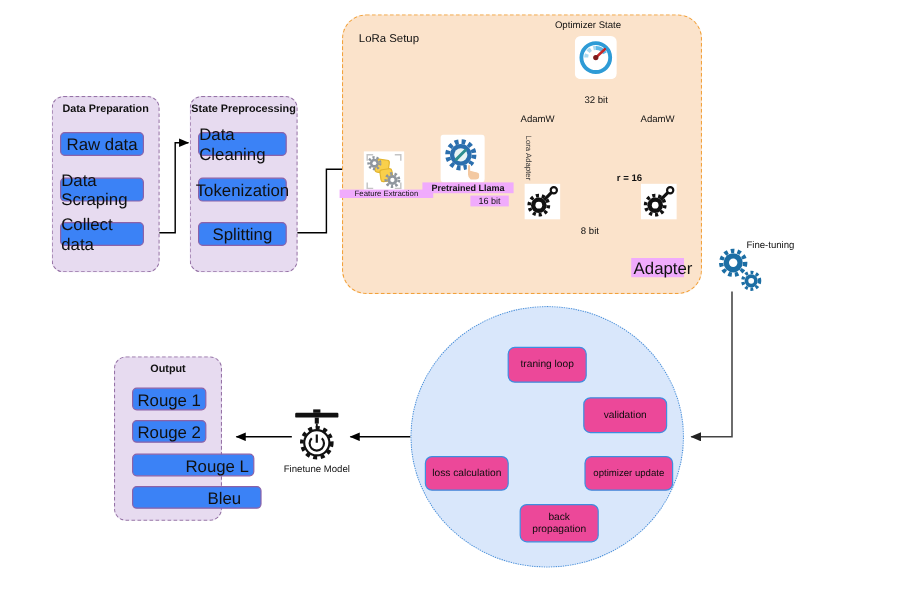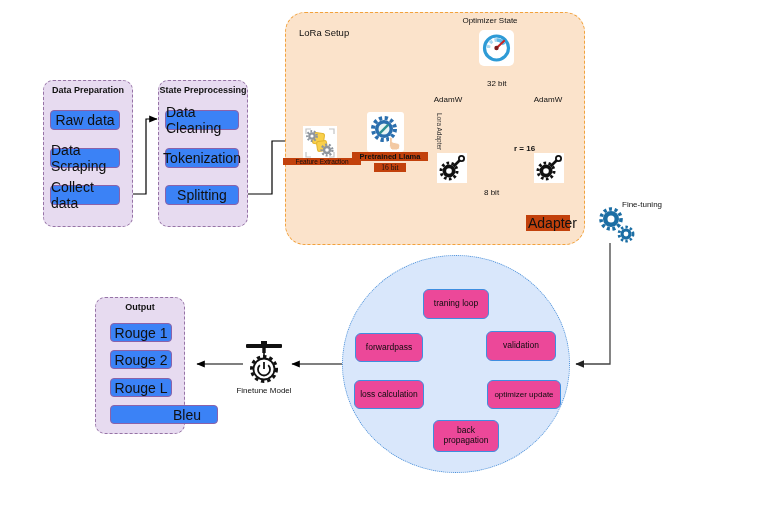--- a/index.html
+++ b/index.html
@@ -21,21 +21,21 @@
 
   
   .circle{position:absolute;left:342px;top:255px;width:228px;height:218px;border-radius:50%;
           background:#D9E7FB;border:1.6px dotted #4A90D9;box-sizing:border-box;}
   .bluebox{position:absolute;background:#ec4899;border:1px solid #3E8EE0;border-radius:6px;
            display:flex;align-items:center;justify-content:center;text-align:center;
            font-size:8.5px;line-height:1.15;color:#0c0c0c;padding:1px;}
 
   .lbl{position:absolute;font-size:8px;color:#111;white-space:nowrap;}
   .lbl.center{text-align:center;}
-  .whitebg{background:#c2410c;padding:0 2px;}
+  .whitebg{background:#f0abfc;padding:0 2px;}
   .bold{font-weight:bold;}
   .vert{position:absolute;font-size:6.5px;color:#333;transform:rotate(90deg);
         transform-origin:top left;white-space:nowrap;}
   .icon{position:absolute;}
 </style>
 </head>
 <body>
 
 <div id="canvas">
 
@@ -151,35 +151,34 @@
 
   <svg class="icon" style="left:367px;top:112px;" width="37" height="40" viewBox="0 0 37 40">
     <rect width="37" height="40" rx="3" fill="#fff"></rect>
     <circle cx="17" cy="17" r="11" fill="none" stroke="#2B6FAE" stroke-width="4" stroke-dasharray="3.2 2.6"></circle>
     <circle cx="17" cy="17" r="9" fill="#2B6FAE"></circle>
     <circle cx="17" cy="17" r="5.5" fill="#EAF5F5"></circle>
     <line x1="13.2" y1="20.8" x2="20.8" y2="13.2" stroke="#2E8F8F" stroke-width="2.4" stroke-linecap="round"></line>
     <path d="M25,38 q-2.5,-1.5 -2.5,-4.5 l0,-7 q0,-1.4 1.4,-1.4 q1.4,0 1.4,1.4 l0,3.5 l5.5,1.3 q2,0.5 2,2.4 l0,1.3 q0,3 -3.5,3 z" fill="#F3C9A2" stroke="#fff" stroke-width="1"></path>
   </svg>
   <div class="lbl center whitebg bold" style="left:352px;top:152px;width:72px;font-size:7.5px;">Pretrained Llama</div>
-  <div class="lbl center whitebg" style="left:374px;top:163px;width:28px;font-size:7.5px;font-family:Liberation Serif, serif;">16 bit</div>
+  <div class="lbl center whitebg" style="left:392px;top:163px;width:28px;font-size:7.5px;">16 bit</div>
 
   <svg class="icon" style="left:594px;top:204px;" width="44" height="42" viewBox="0 0 44 42">
     <circle cx="17" cy="15" r="10" fill="none" stroke="#1C6EA4" stroke-width="3.6" stroke-dasharray="3 2.6"></circle>
     <circle cx="17" cy="15" r="8" fill="#1C6EA4"></circle>
       <circle cx="17" cy="15" r="3.5" fill="#fff"></circle>
     <circle cx="32" cy="30" r="7" fill="none" stroke="#1C6EA4" stroke-width="2.8" stroke-dasharray="2.4 2.2"></circle>
     <circle cx="32" cy="30" r="5.5" fill="#1C6EA4"></circle>
       <circle cx="32" cy="30" r="2.4" fill="#fff"></circle>
   </svg>
   <div class="lbl" style="left:622px;top:200px;">Fine-tuning</div>
 
   <div class="circle"></div>
   <div class="bluebox" style="left:423px;top:289px;width:62px;height:26px;">traning loop</div>
-  <div class="bluebox" style="left:355px;top:333px;width:64px;height:25px;">forwardpass</div>
   <div class="bluebox" style="left:354px;top:380px;width:66px;height:25px;">loss calculation</div>
   <div class="bluebox" style="left:433px;top:420px;width:62px;height:28px;">back propagation</div>
   <div class="bluebox" style="left:487px;top:380px;width:70px;height:25px;font-size:8px;">optimizer update</div>
   <div class="bluebox" style="left:486px;top:331px;width:66px;height:26px;">validation</div>
 
   <svg class="icon" style="left:243px;top:341px;" width="42" height="44" viewBox="0 0 42 44">
     <rect x="0" y="0" width="42" height="44" fill="#fff"></rect>
     <rect x="3" y="3" width="36" height="4" rx="1" fill="#111"></rect>
     <rect x="18" y="0" width="6" height="3" fill="#111"></rect>
     <rect x="19.3" y="7" width="3.4" height="5" fill="#111"></rect>
@@ -189,16 +188,16 @@
     <line x1="21" y1="21" x2="21" y2="28" stroke="#111" stroke-width="1.8"></line>
     <path d="M16.8,24.2 A6,6 0 1 0 25.2,24.2" fill="none" stroke="#111" stroke-width="1.8"></path>
   </svg>
   <div class="lbl center" style="left:226px;top:386px;width:76px;">Finetune Model</div>
 
   <div class="pcontainer" style="left:95px;top:297px;width:88px;height:135px;">
     <div class="ptitle">Output</div>
   </div>
   <div class="pbox" style="left:110px;top:323px;width:60px;height:17px;">Rouge 1</div>
   <div class="pbox" style="left:110px;top:350px;width:60px;height:17px;">Rouge 2</div>
-  <div class="pbox" style="left:110px;top:378px;width:60px;height:17px;">Rouge L</div>
+  <div class="pbox" style="left:110px;top:378px;width:60px;height:17px;padding-left:40px;">Rouge L</div>
   <div class="pbox" style="left:110px;top:405px;width:60px;height:17px;padding-left:46px;">Bleu</div>
 
 </div>
 
 </body></html>

